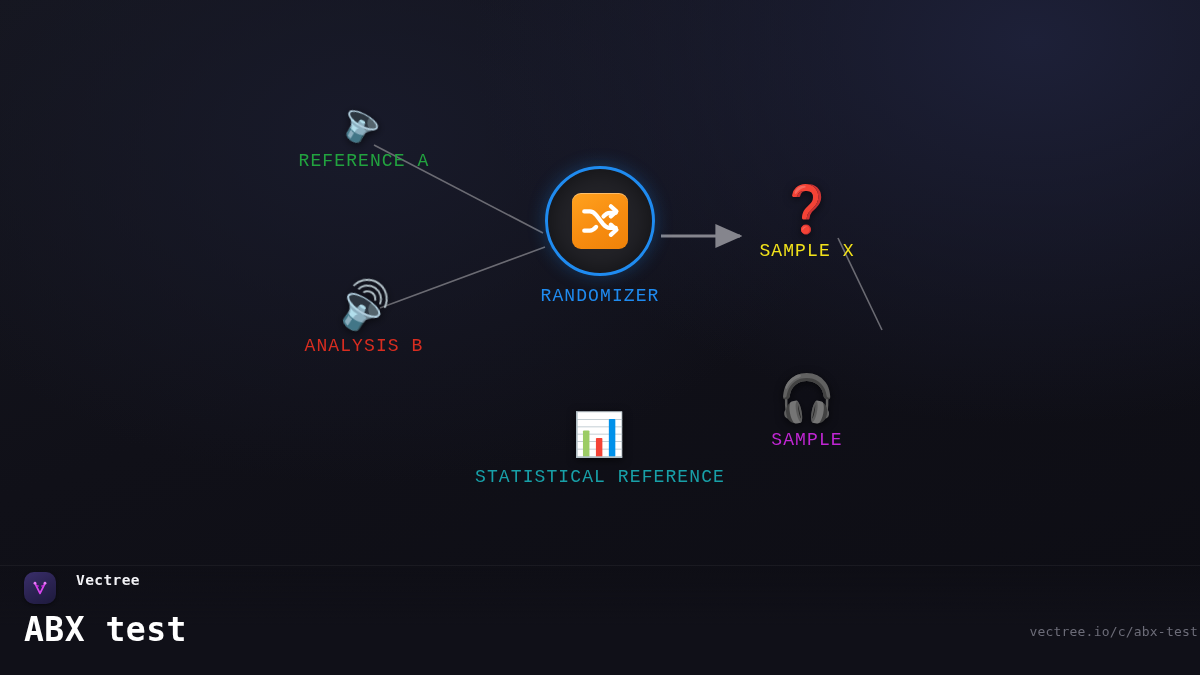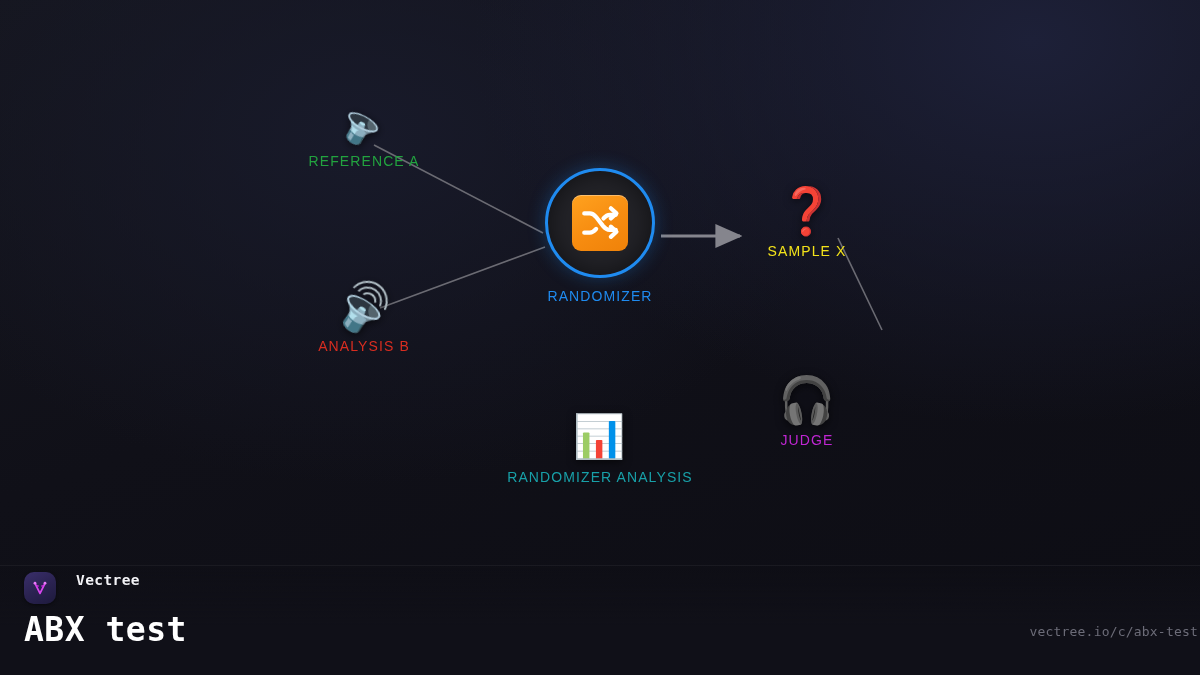--- a/index.html
+++ b/index.html
@@ -30,22 +30,22 @@
     display:flex; flex-direction:column; align-items:center;
     width:240px;
   }
   .node-icon {
     font-size:44px; line-height:1;
     height:52px; display:flex; align-items:center; justify-content:center;
     filter:drop-shadow(0 2px 4px rgba(0,0,0,.6));
   }
   .node-label {
     margin-top:6px;
-    font-family:Liberation Sans, sans-serif;
-    font-size:14px;
+    font-family:Liberation Mono, monospace;
+    font-size:18px;
     letter-spacing:1.1px;
     white-space:nowrap;
     text-align:left;
   }
 
   
   #node-ref-a { left:364px; top:132px; }
   #node-ref-a .node-icon { font-size:38px; transform:rotate(-16deg); }
   
   #node-ref-b { left:364px; top:317px; }
@@ -158,26 +158,26 @@
       <div class="node-label" style="color:#1f8bf0">RANDOMIZER</div>
     </div>
 
     <div class="node" id="node-sample-x">
       <div class="node-icon">❓</div>
       <div class="node-label" style="color:#f2e21a">SAMPLE X</div>
     </div>
 
     <div class="node" id="node-judge">
       <div class="node-icon">🎧</div>
-      <div class="node-label" style="color:#c026d3">JUDGE</div>
+      <div class="node-label" style="color:#c026d3">SAMPLE</div>
     </div>
 
     <div class="node" id="node-stats">
       <div class="node-icon">📊</div>
-      <div class="node-label" style="color:#18a0a8">RANDOMIZER ANALYSIS</div>
+      <div class="node-label" style="color:#18a0a8">STATISTICAL REFERENCE</div>
     </div>
 
   </div>
 
   <div id="footer">
 
     <div id="brand-row">
       <div id="brand-logo">
         <svg width="20" height="20" viewBox="0 0 24 24" fill="none">
           <path d="M6 6.5 L12 18.5 L18 6.5" stroke="#d946ef" stroke-width="2.1" stroke-linecap="round" stroke-linejoin="round"></path>

